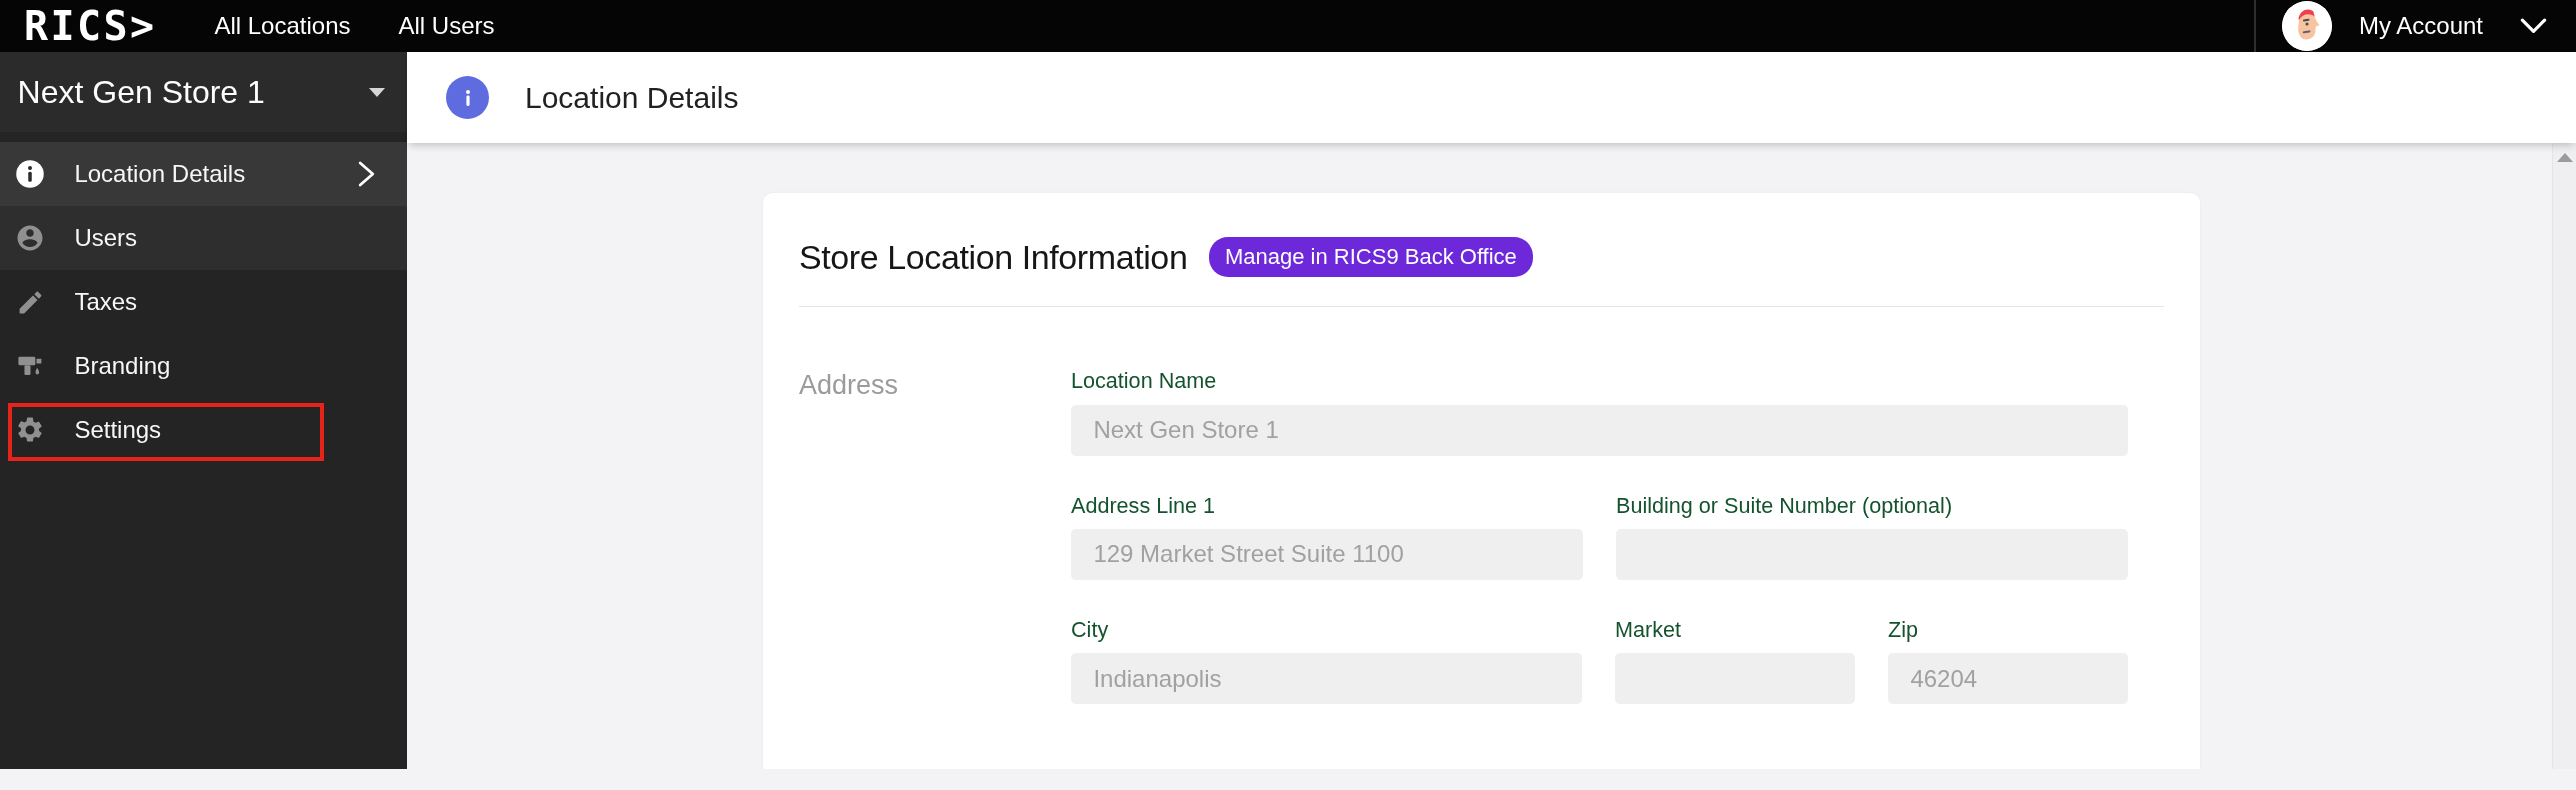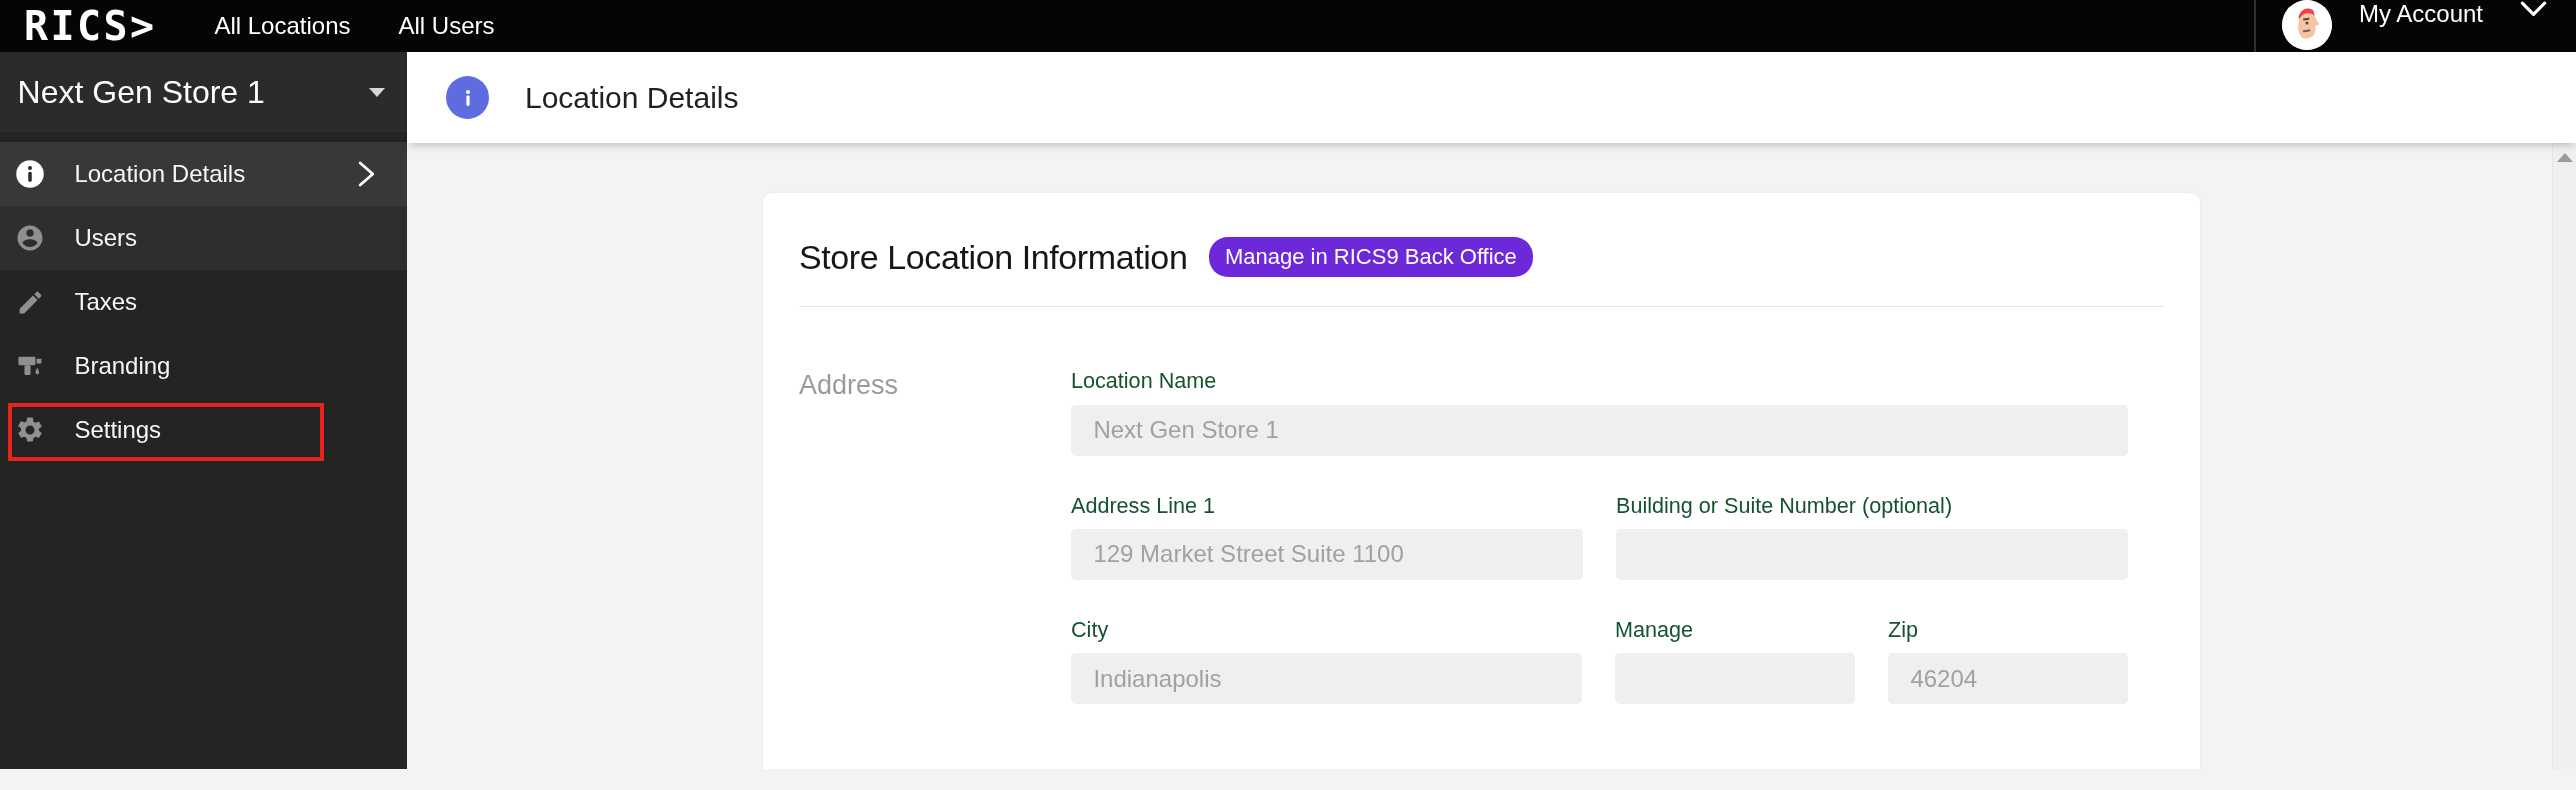--- a/index.html
+++ b/index.html
@@ -13,21 +13,21 @@
   }
   .logo {
     font-family:"DejaVu Sans Mono", monospace; font-weight:bold;
     font-size:40px; letter-spacing:2.4px; color:#fff; margin-right:58px;
     cursor:pointer; user-select:none;
   }
   .top-nav { display:flex; align-items:flex-start; gap:48px; }
   .top-nav .nav-link { font-size:24px; color:#ffffff; cursor:pointer; }
   .account-area { margin-left:auto; display:flex; align-items:center; height:100%; }
   .topbar-divider { width:1.6px; height:74px; background:#2e2e2e; }
-  .account-btn { display:flex; padding:0 29px 0 26px; cursor:pointer; height:100%; }
+  .account-btn { display:flex; align-items:center; padding:0 29px 0 26px; cursor:pointer; height:100%; }
   .avatar { width:50px; height:50px; border-radius:50%; overflow:hidden; background:#fff; flex:0 0 auto; }
   .account-label { font-size:24px; color:#fff; margin-left:27px; }
   .chev-down { margin-left:37px; }
 
   
   .app { display:flex; height:717px; }
 
   
   .sidebar { width:407px; background:#242424; position:relative; flex:0 0 auto; }
   .store-selector {
@@ -250,21 +250,21 @@
                 <input type="text" readonly="" value="" style="">
               </div>
             </div>
 
             <div class="frow">
               <div class="field f-city">
                 <label class="f-label">City</label>
                 <input type="text" readonly="" value="Indianapolis" style="">
               </div>
               <div class="field f-state">
-                <label class="f-label">Manage</label>
+                <label class="f-label">Market</label>
                 <input type="text" readonly="" value="" style="">
               </div>
               <div class="field f-zip">
                 <label class="f-label">Zip</label>
                 <input type="text" readonly="" value="46204" style="">
               </div>
             </div>
 
           </div>
         </div>

